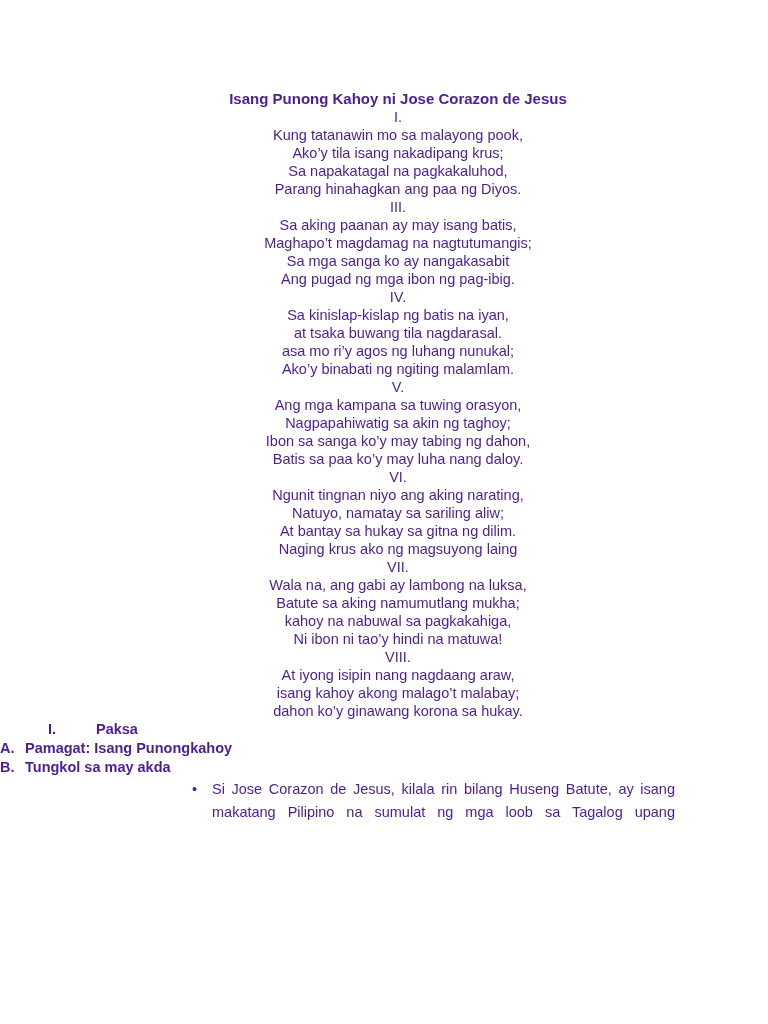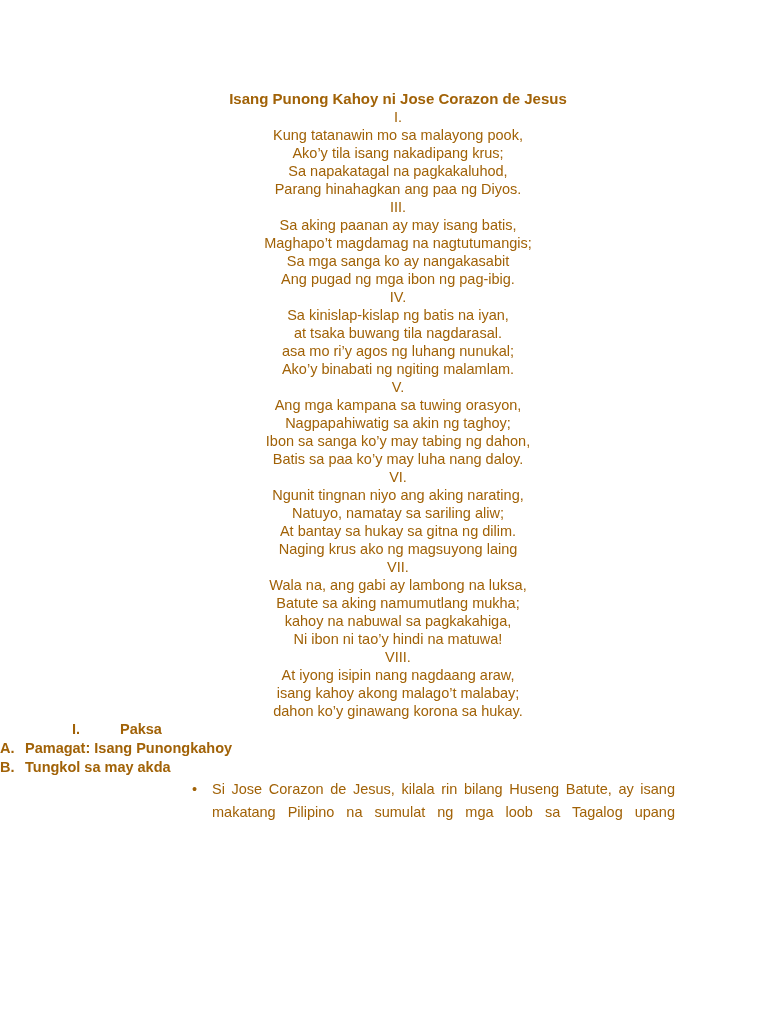--- a/index.html
+++ b/index.html
@@ -5,21 +5,21 @@
   html, body {
     margin: 0;
     padding: 0;
     background: #ffffff;
   }
   .page {
     position: relative;
     width: 768px;
     height: 1024px;
     background: #ffffff;
-    color: #a16207;
+    color: #4c1d95;
     font-family: "Liberation Sans", sans-serif;
     overflow: hidden;
   }
   .poem {
     padding-top: 90px;
     margin-left: 28px;
     text-align: center;
     font-size: 14.5px;
     line-height: 18px;
   }
@@ -31,21 +31,21 @@
     line-height: 18px;
   }
   .poem-line {
     line-height: 18px;
   }
   .outline {
     font-size: 14.5px;
     line-height: 19px;
   }
   .outline-row-l1 {
-    padding-left: 72px;
+    padding-left: 48px;
     font-weight: bold;
   }
   .outline-numeral {
     display: inline-block;
     width: 48px;
   }
   .outline-row-l2 {
     font-weight: bold;
   }
   .outline-item-label {

